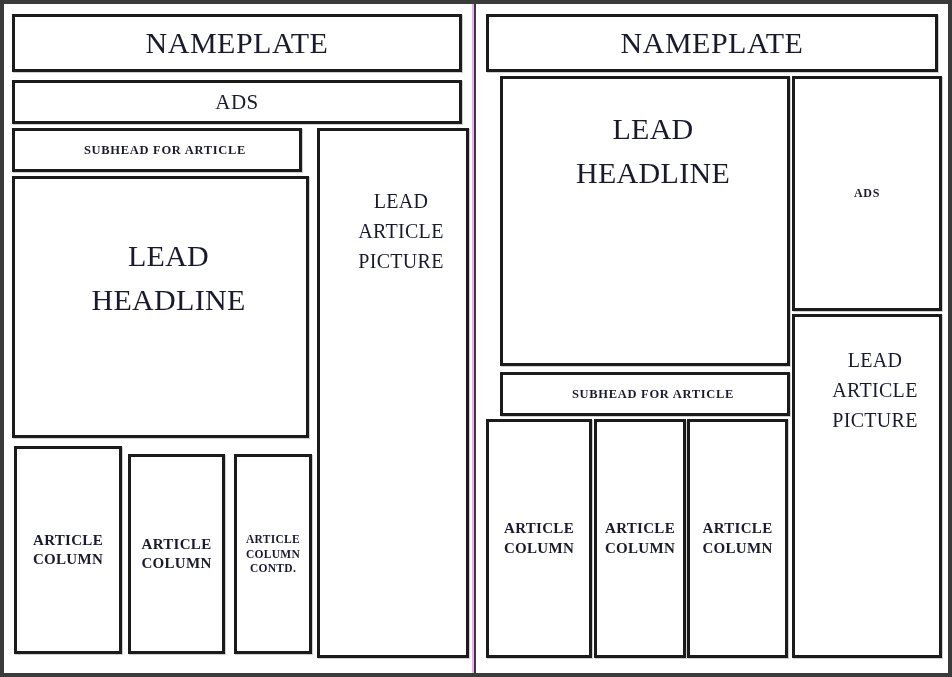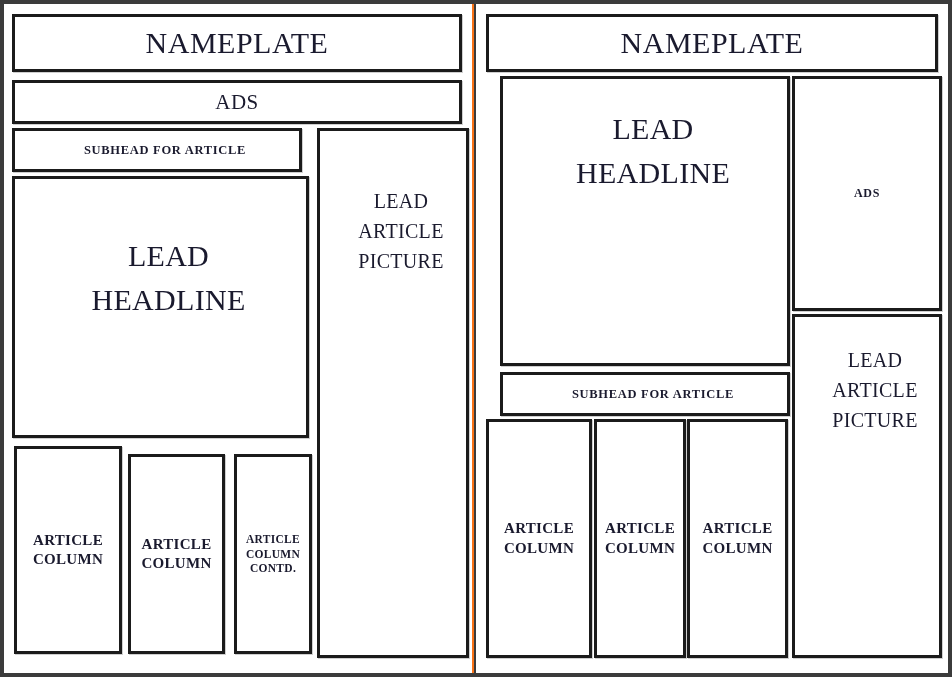--- a/index.html
+++ b/index.html
@@ -12,21 +12,21 @@
     height: 677px;
     font-family: "Liberation Serif", serif;
     color: #1a1a2e;
     overflow: hidden;
   }
 
   #canvas {
     position: relative;
     width: 952px;
     height: 677px;
-    background: #f97316;
+    background: #f0abfc;
     box-sizing: border-box;
     border: 4px solid #3b3b3b;
   }
 
   
   .panel {
     position: absolute;
     top: 0;
     height: 669px;
     box-sizing: border-box;

